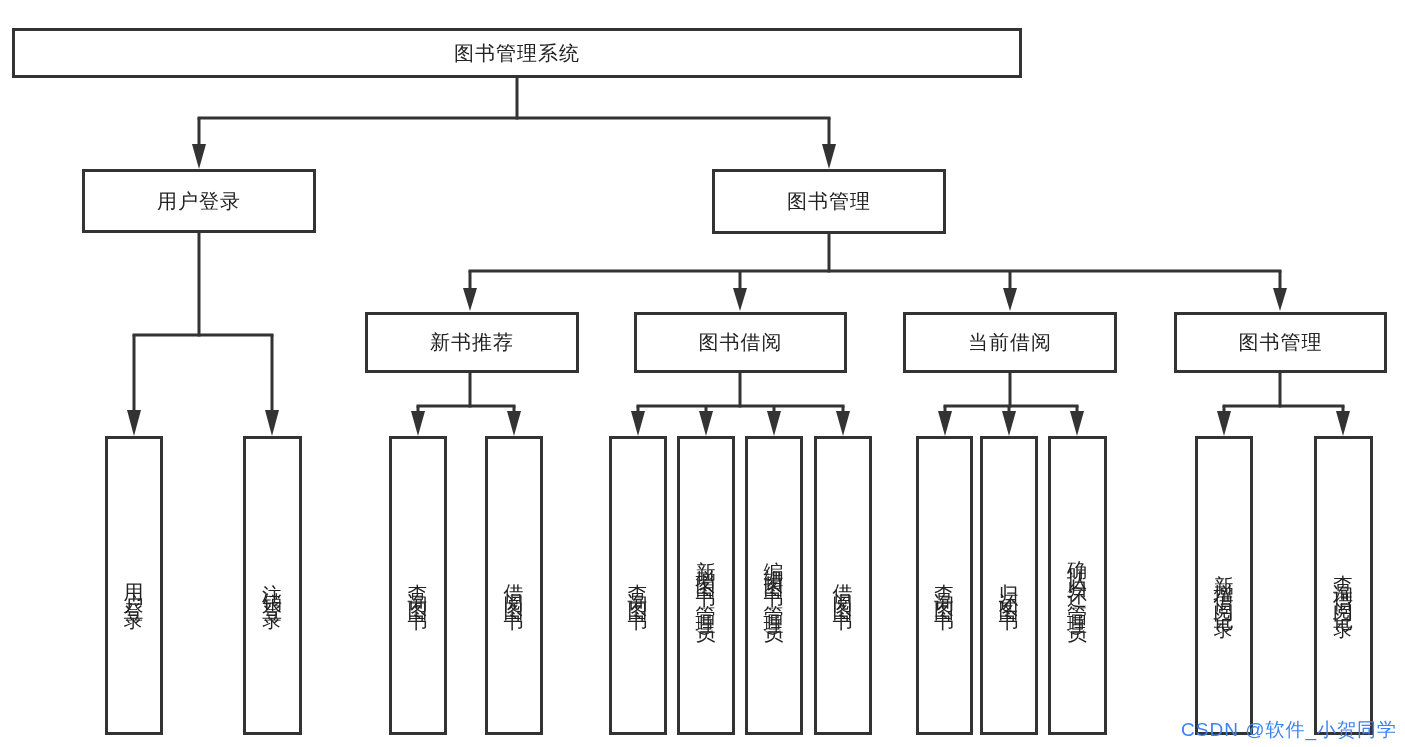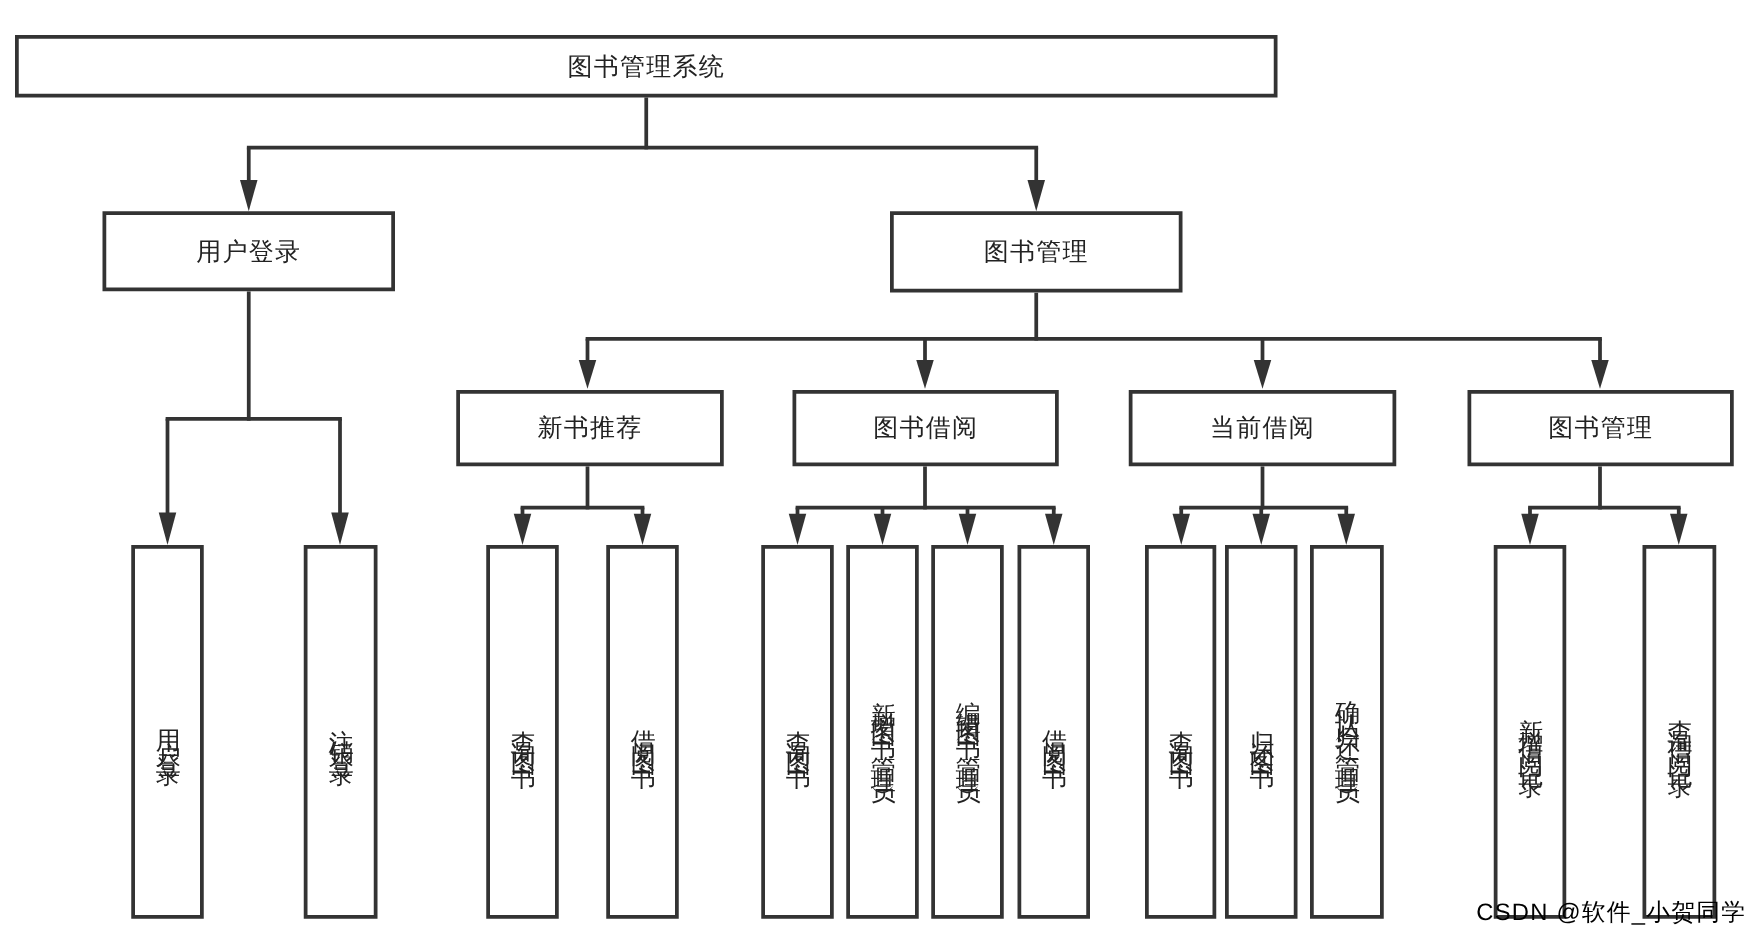--- a/index.html
+++ b/index.html
@@ -44,21 +44,21 @@
     letter-spacing: 9px;
     color: #222222;
     line-height: 1;
   }
   .watermark {
     position: absolute;
     right: 8px;
     bottom: 4px;
     font-size: 19px;
     letter-spacing: 1px;
-    color: #000000;
+    color: #3b82f6;
     z-index: 5;
     white-space: nowrap;
     margin-top: 24px;
   }
 </style>
 </head>
 <body>
 
 <div class="stage">
 

